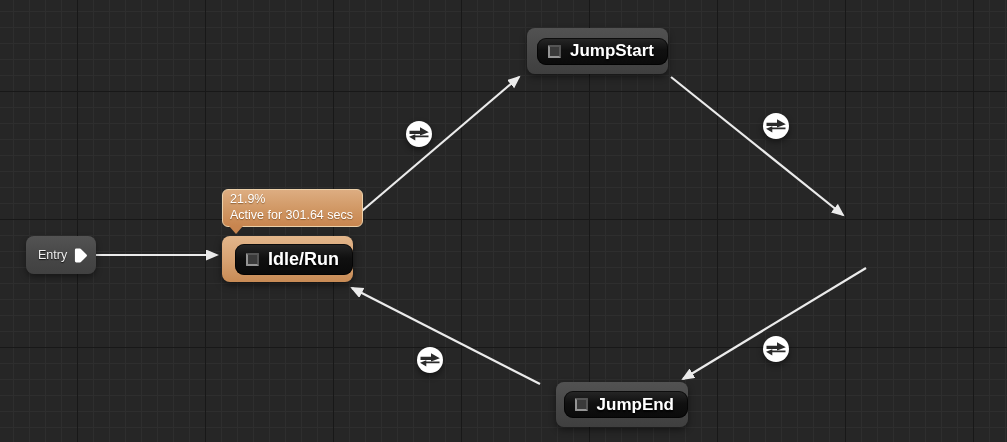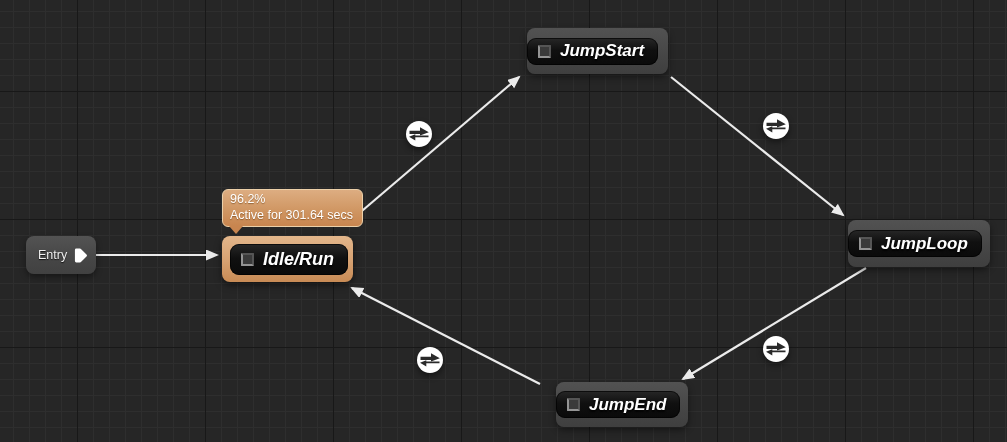--- a/index.html
+++ b/index.html
@@ -21,23 +21,22 @@
   .wires { position: absolute; left: 0; top: 0; z-index: 1; }
 
   
   .node {
     position: absolute;
     border-radius: 8px;
     background: linear-gradient(180deg, #525252 0%, #474747 55%, #3f3f3f 100%);
     box-shadow: 0 3px 7px rgba(0,0,0,0.45);
     display: flex;
     align-items: center;
-    justify-content: flex-start;
+    justify-content: flex-end;
     z-index: 2;
-    font-style: italic;
   }
   .node.active {
     background: linear-gradient(180deg, #e3b68b 0%, #d6a171 55%, #c88b55 100%);
     box-shadow: 0 3px 7px rgba(0,0,0,0.5);
   }
   .pill {
     display: flex;
     align-items: center;
     gap: 9px;
     padding: 0 14px 0 11px;
@@ -162,26 +161,20 @@
     </div>
   </div>
 
   <div class="node n-jumpstart">
     <div class="pill">
       <span class="state-icon"></span>
       <span class="state-label">JumpStart</span>
     </div>
   </div>
 
-  <div class="node n-jumploop">
-    <div class="pill">
-      <span class="state-icon"></span>
-      <span class="state-label">JumpLoop</span>
-    </div>
-  </div>
 
   <div class="node n-jumpend">
     <div class="pill">
       <span class="state-icon"></span>
       <span class="state-label">JumpEnd</span>
     </div>
   </div>
 
   <svg class="ticon t1" viewBox="0 0 28 28">
     <circle cx="14" cy="14" r="13" fill="#ffffff"></circle>
@@ -198,18 +191,18 @@
     <path d="M4.5 10.8 H15 V7.3 L23.8 12.3 L15 15.5 V14.1 H4.5 Z" fill="#2a2a2a"></path>
     <path d="M23.5 15.4 V17.3 H10.3 V20.4 L4 16.8 L10.3 14.2 V15.4 Z" fill="#2a2a2a"></path>
   </svg>
   <svg class="ticon t4" viewBox="0 0 28 28">
     <circle cx="14" cy="14" r="13" fill="#ffffff"></circle>
     <path d="M4.5 10.8 H15 V7.3 L23.8 12.3 L15 15.5 V14.1 H4.5 Z" fill="#2a2a2a"></path>
     <path d="M23.5 15.4 V17.3 H10.3 V20.4 L4 16.8 L10.3 14.2 V15.4 Z" fill="#2a2a2a"></path>
   </svg>
 
   <div class="tooltip">
-    <div>96.2%</div>
+    <div>21.9%</div>
     <div>Active for 301.64 secs</div>
     <div class="tooltip-tail"></div>
   </div>
 
 </div>
 
 </body></html>

